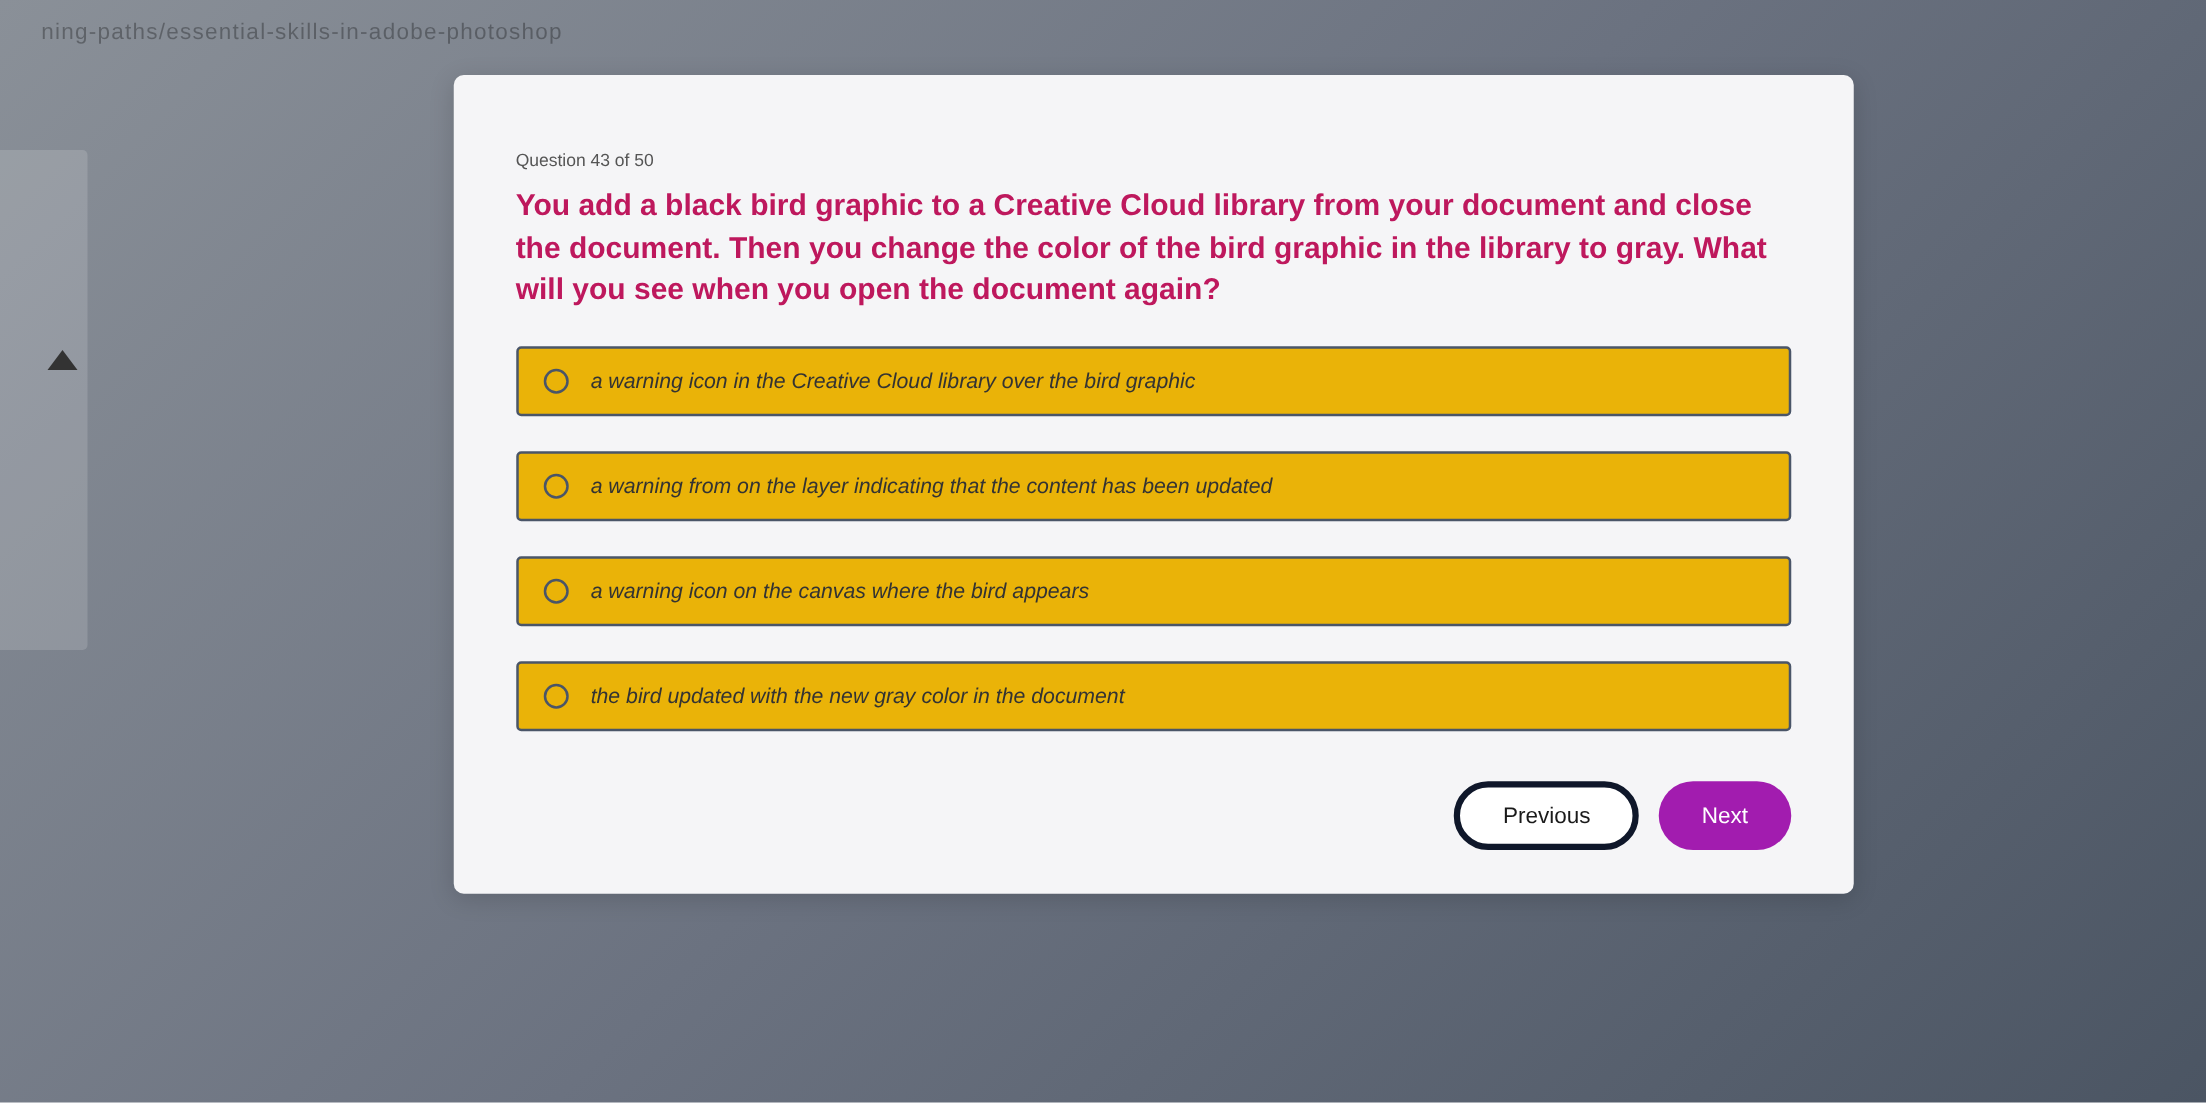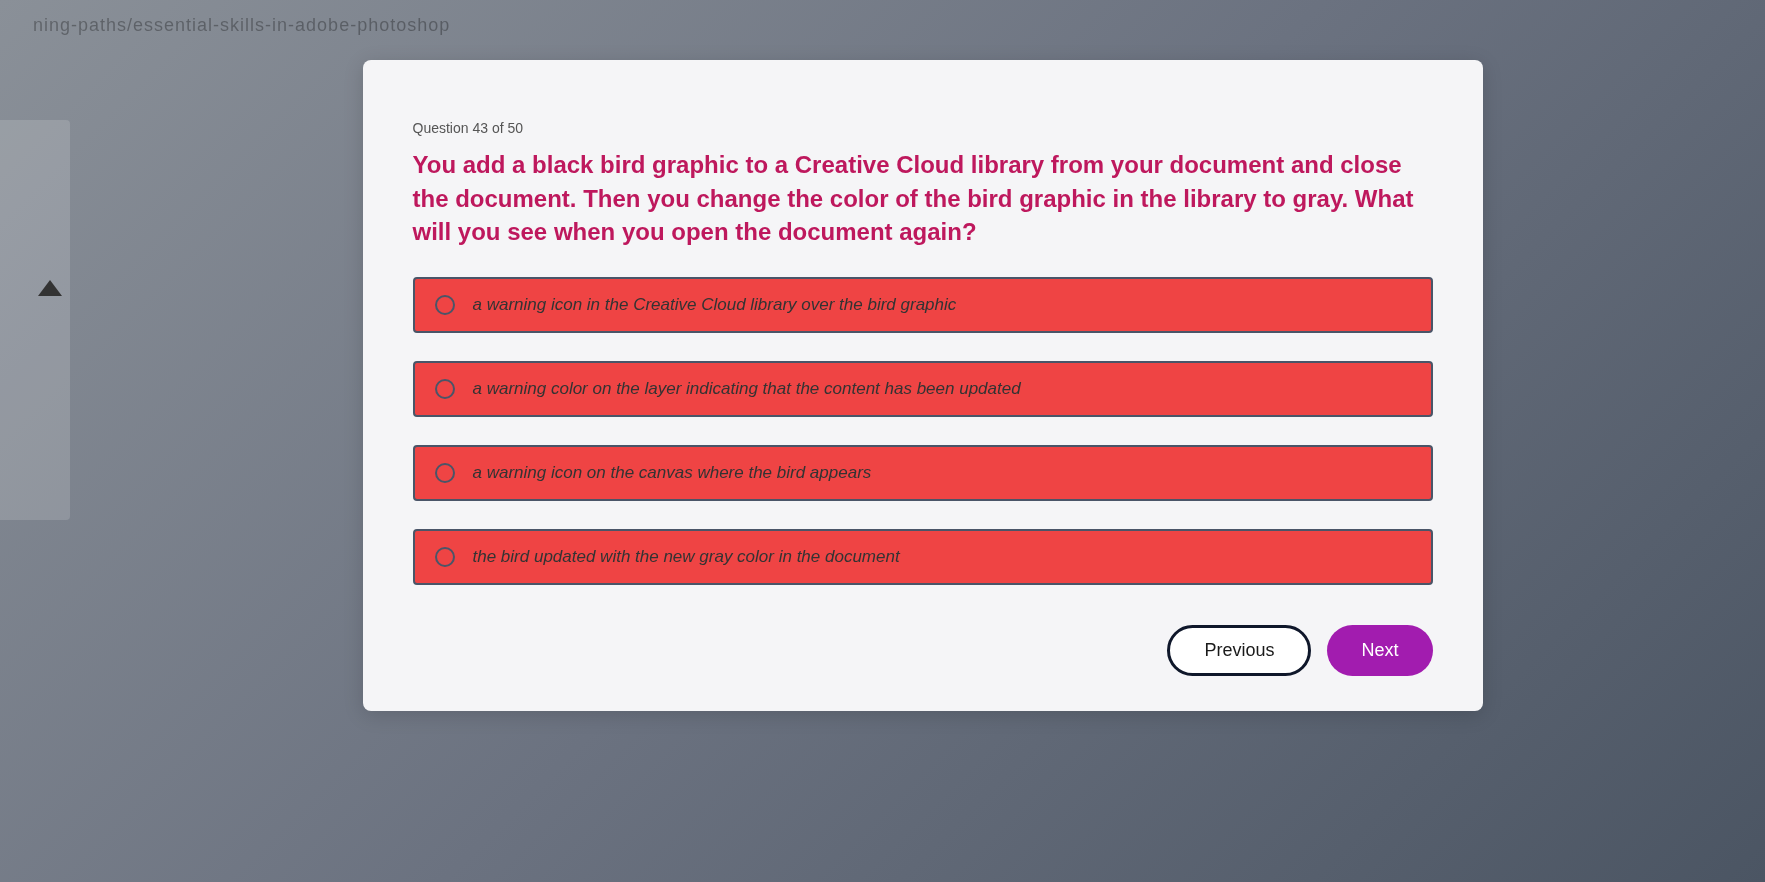--- a/index.html
+++ b/index.html
@@ -72,21 +72,21 @@
       gap: 28px;
     }
     .option {
       border: 2px solid #4a5568;
       border-radius: 4px;
       padding: 16px 20px;
       display: flex;
       align-items: center;
       gap: 18px;
       cursor: pointer;
-      background: #ef4444;
+      background: #eab308;
     }
     .radio-circle {
       width: 20px;
       height: 20px;
       border: 2px solid #4a5568;
       border-radius: 50%;
       flex-shrink: 0;
     }
     .option-text {
       font-size: 17px;
@@ -104,21 +104,21 @@
       padding: 12px 34px;
       border-radius: 999px;
       font-size: 18px;
       font-weight: 500;
       cursor: pointer;
       border: none;
     }
     .btn-prev {
       background: #fff;
       color: #1a1a1a;
-      border: 3px solid #0f172a;
+      border: 5px solid #0f172a;
     }
     .btn-next {
       background: #a21caf;
       color: #fff;
     }
   </style>
 </head>
 <body>
 
 <div class="url-bar">ning-paths/essential-skills-in-adobe-photoshop</div>
@@ -130,21 +130,21 @@
   <div class="question-counter">Question 43 of 50</div>
   <div class="question-text">You add a black bird graphic to a Creative Cloud library from your document and close the document. Then you change the color of the bird graphic in the library to gray. What will you see when you open the document again?</div>
 
   <div class="options">
     <label class="option">
       <span class="radio-circle"></span>
       <span class="option-text">a warning icon in the Creative Cloud library over the bird graphic</span>
     </label>
     <label class="option">
       <span class="radio-circle"></span>
-      <span class="option-text">a warning color on the layer indicating that the content has been updated</span>
+      <span class="option-text">a warning from on the layer indicating that the content has been updated</span>
     </label>
     <label class="option">
       <span class="radio-circle"></span>
       <span class="option-text">a warning icon on the canvas where the bird appears</span>
     </label>
     <label class="option">
       <span class="radio-circle"></span>
       <span class="option-text">the bird updated with the new gray color in the document</span>
     </label>
   </div>

